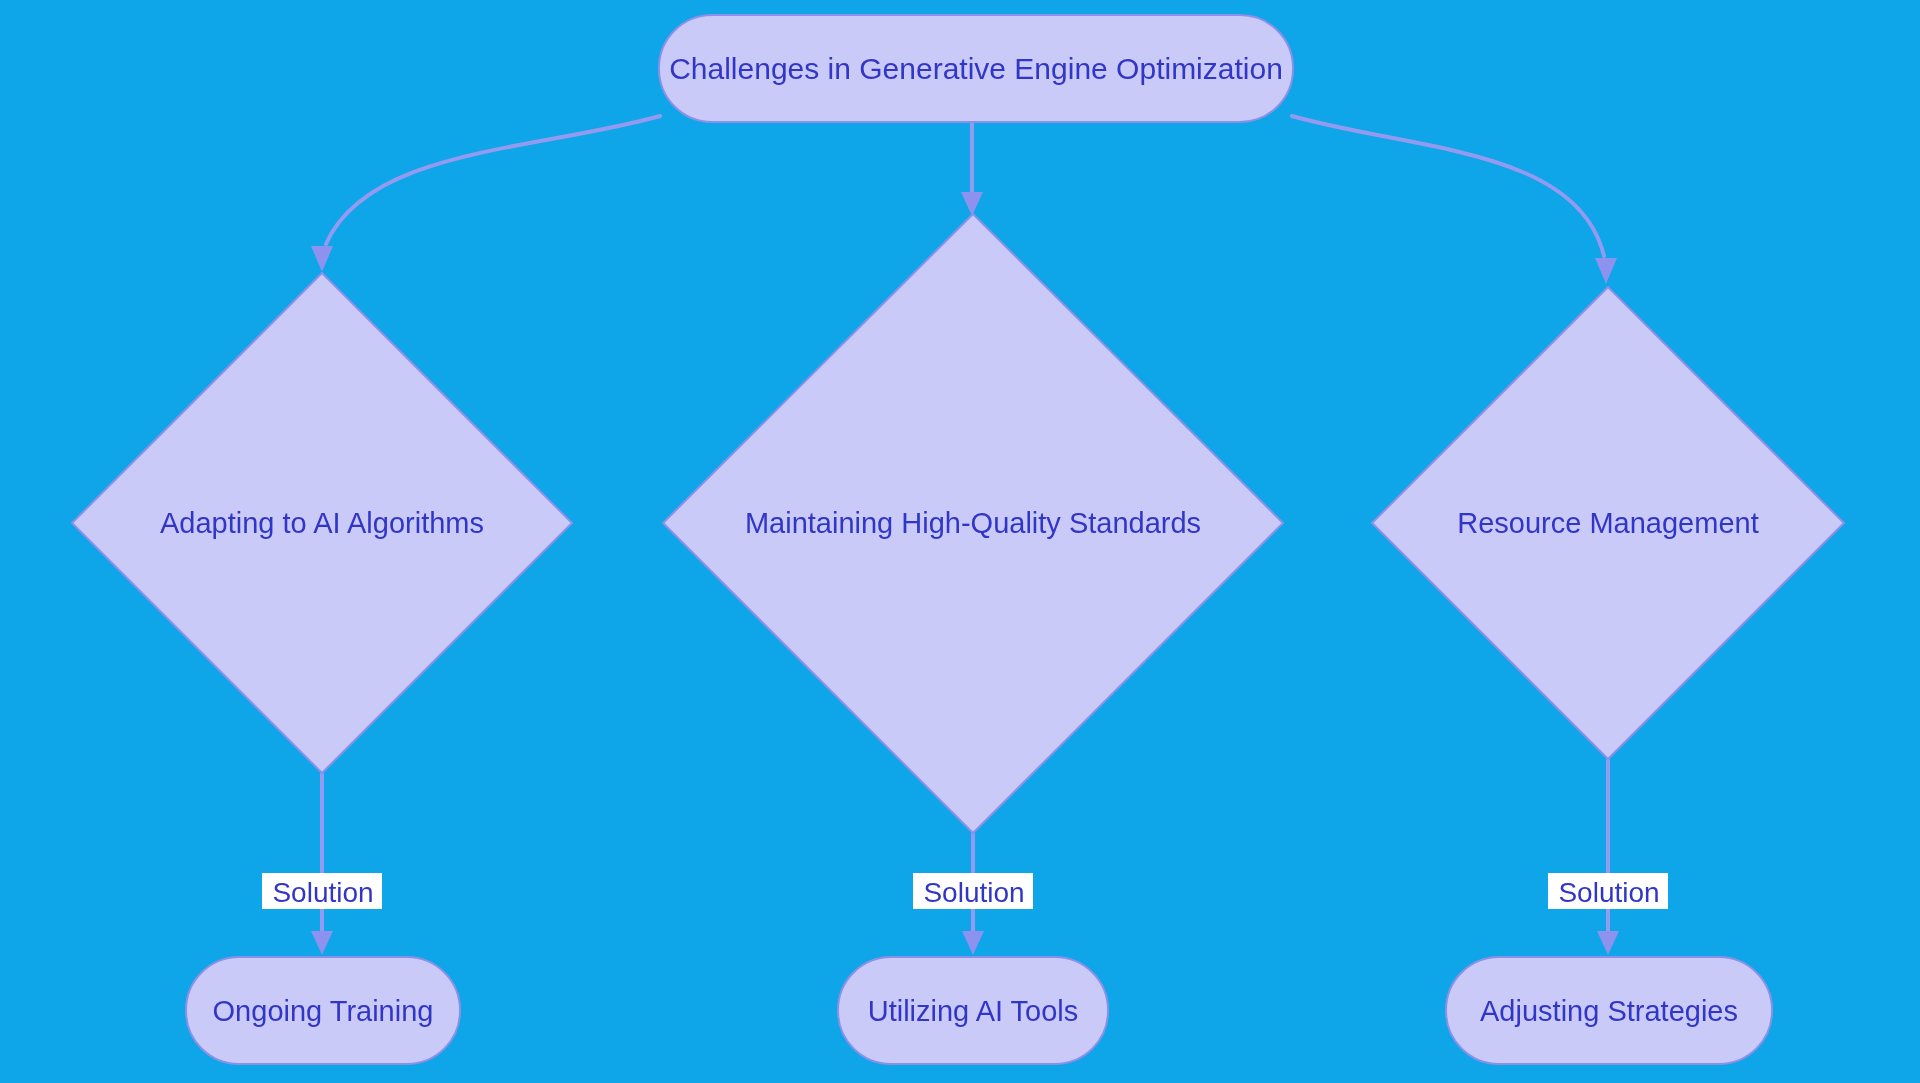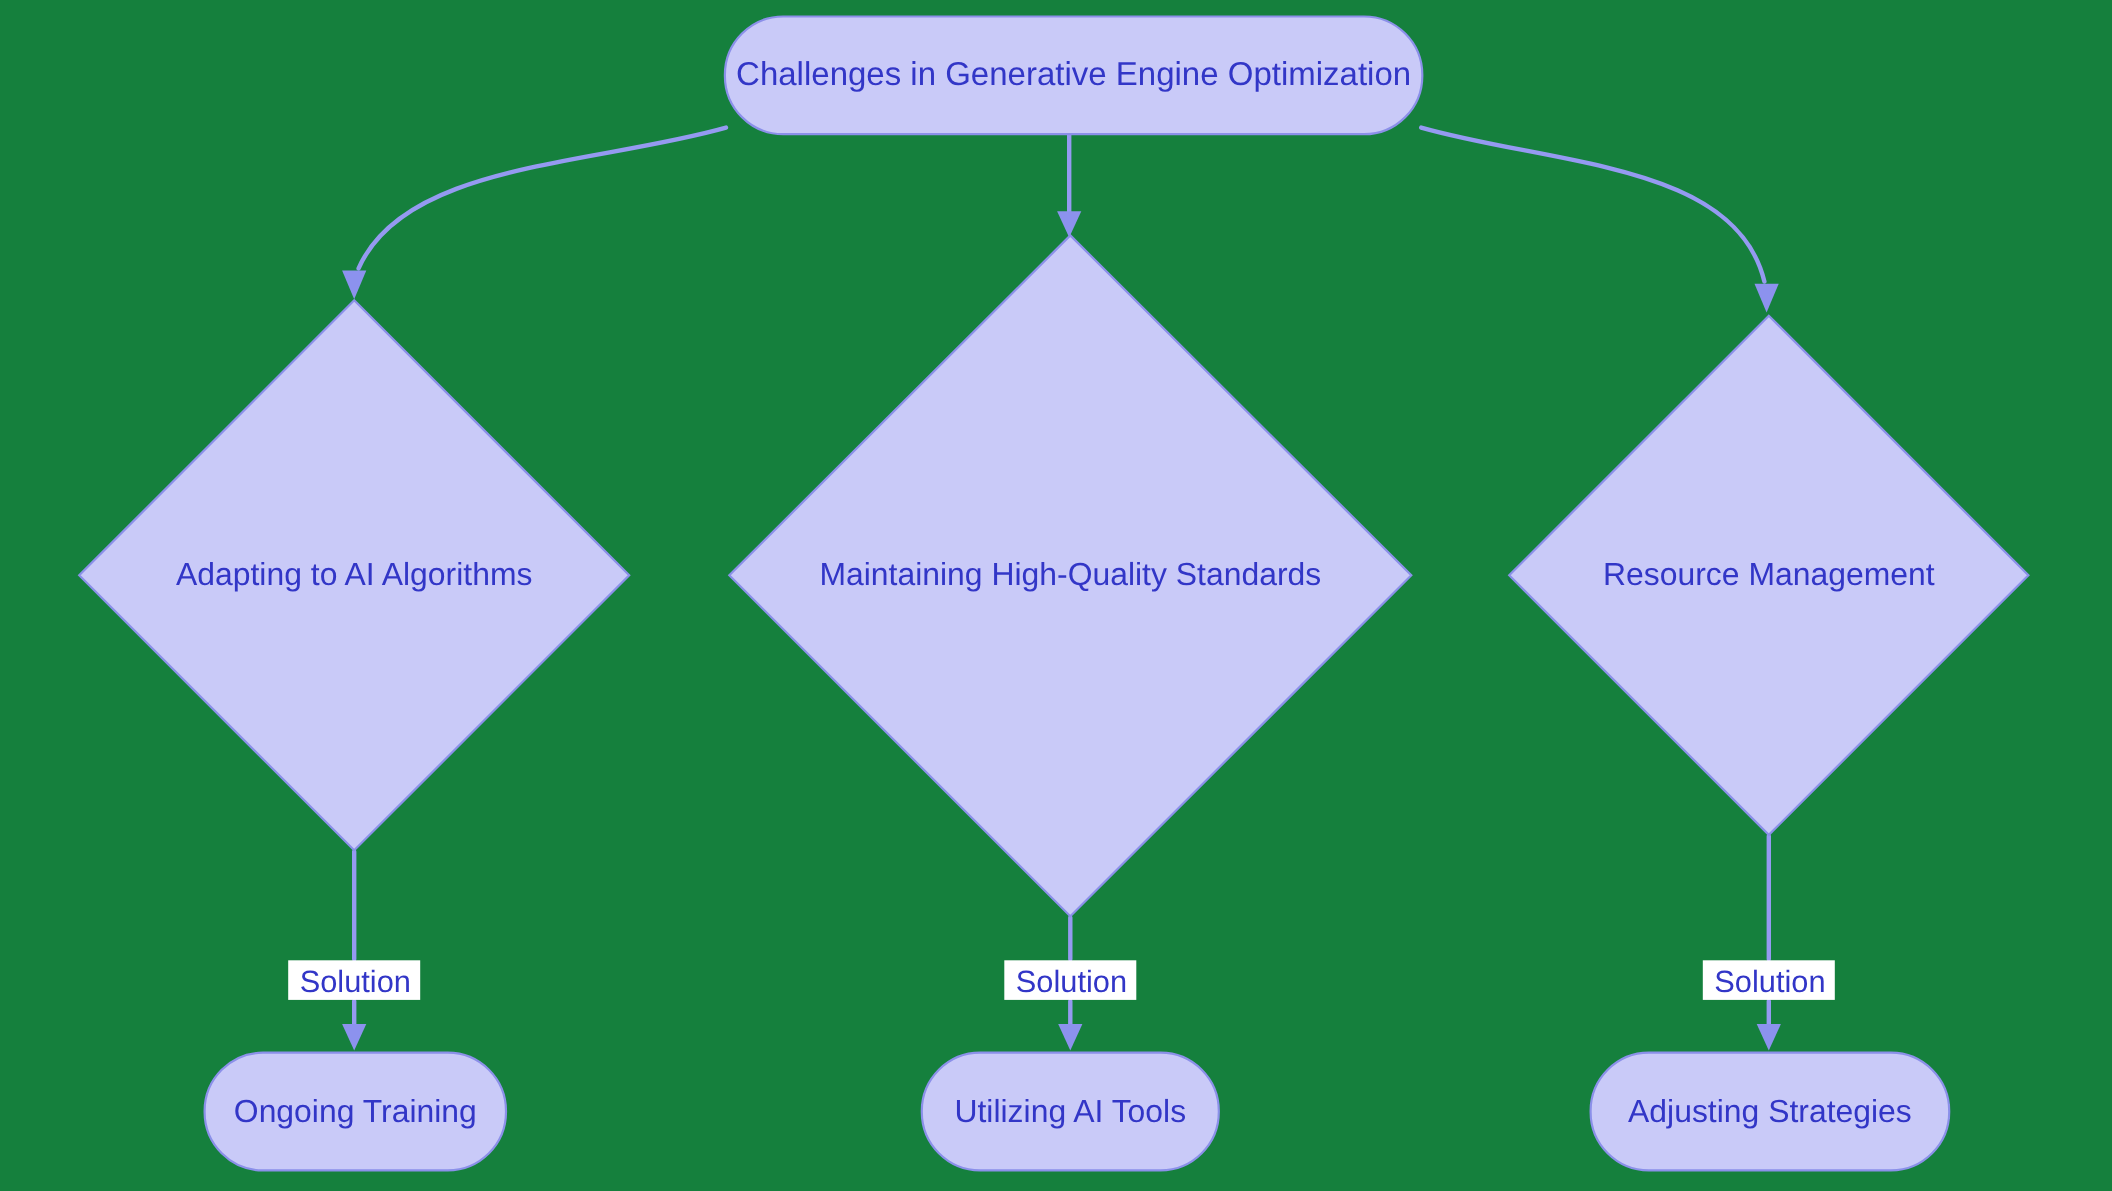--- a/index.html
+++ b/index.html
@@ -1,19 +1,19 @@
 <!DOCTYPE html>
 <html><head>
 <meta charset="utf-8">
 <style>
   html,body{margin:0;padding:0;background:#ffffff;}
   .canvas{
     position:relative;
     width:1920px;height:1083px;
-    background:#15803d;
+    background:#0ea5e9;
     font-family:"Liberation Sans",sans-serif;
     overflow:hidden;
   }
   svg{display:block;}
   text{
     font-family:"Liberation Sans",sans-serif;
     font-weight:500;
     text-anchor:middle;
   }
   .node-label{font-size:29px;}

